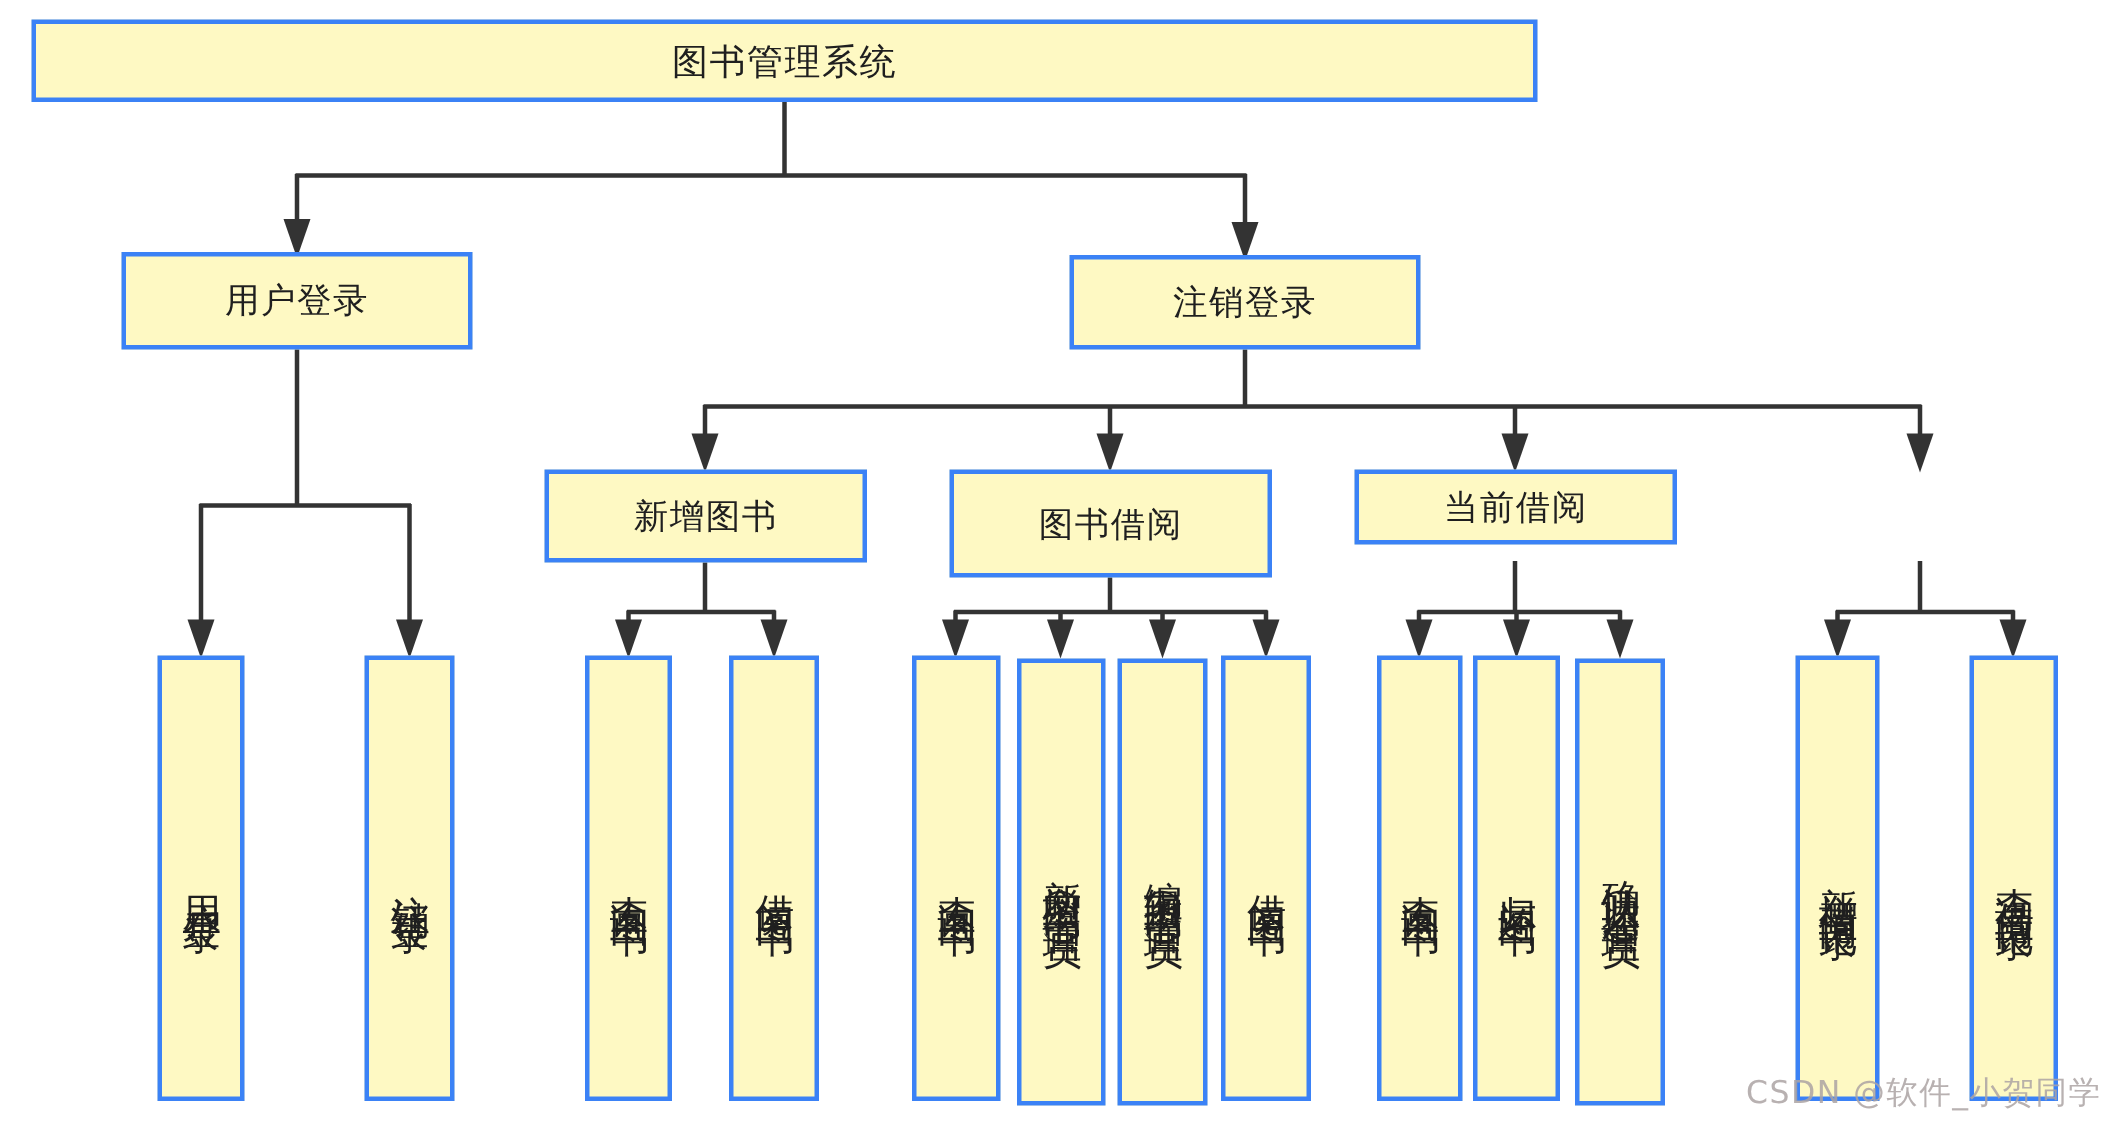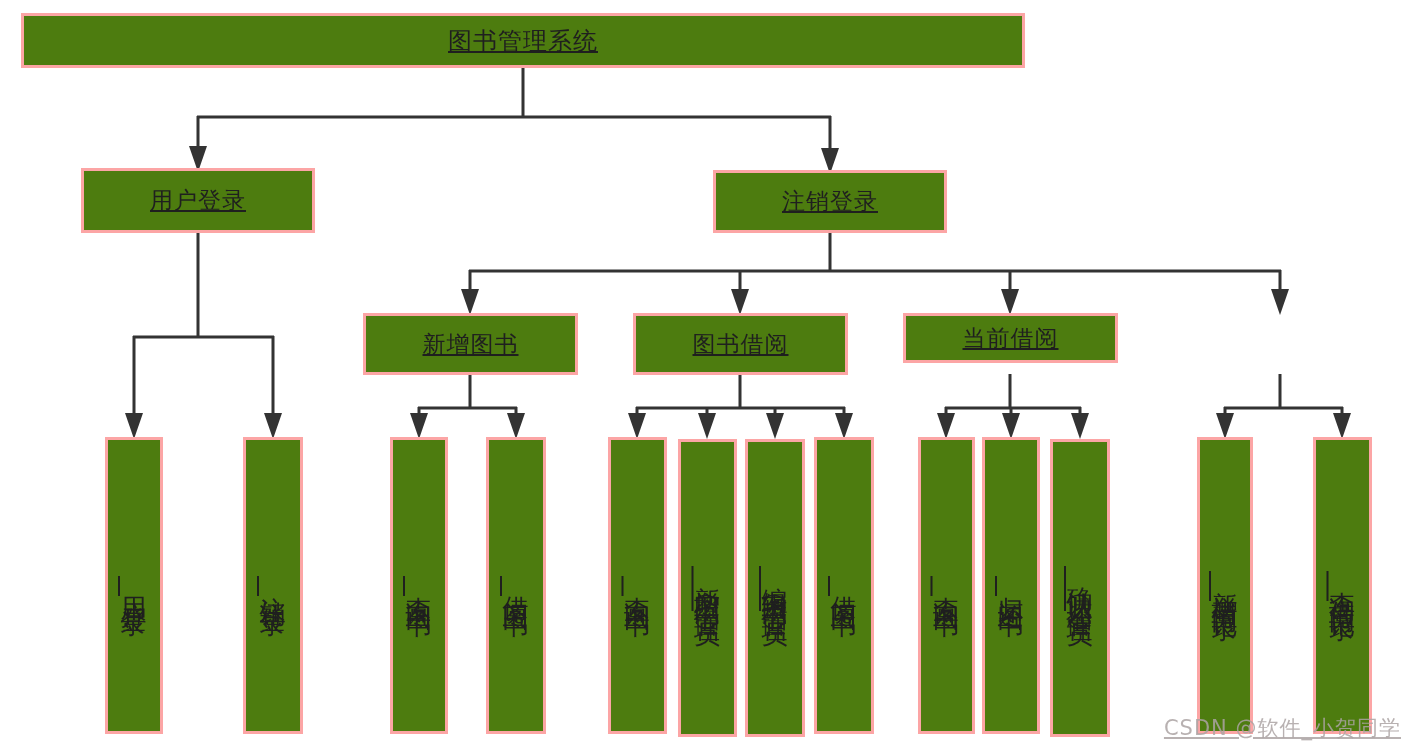--- a/index.html
+++ b/index.html
@@ -2,32 +2,32 @@
 <html><head>
 <meta charset="utf-8">
 <style>
   html,body{margin:0;padding:0;background:#ffffff;}
   .canvas{
     position:relative;width:1405px;height:747px;background:#ffffff;overflow:hidden;
     font-family:"DejaVu Sans","Liberation Sans",sans-serif;color:#1f1f1f;
   }
   .wires{position:absolute;left:0;top:0;z-index:1;}
   .node{
-    position:absolute;box-sizing:border-box;background:#4d7c0f;border:3px solid #fca5a5;
-    display:flex;align-items:center;justify-content:center;z-index:2;text-decoration:underline;
+    position:absolute;box-sizing:border-box;background:#fef9c3;border:3px solid #3b82f6;
+    display:flex;align-items:center;justify-content:center;z-index:2;
   }
   .hbox{font-size:23px;letter-spacing:1px;white-space:nowrap;}
   .root{font-size:24px;}
   .vbox{
     writing-mode:vertical-rl;text-orientation:mixed;
     font-size:26px;letter-spacing:5px;line-height:1;
   }
   .watermark{
     position:absolute;right:4px;bottom:5px;z-index:3;
-    font-size:21px;letter-spacing:1px;color:rgba(172,163,163,0.85);white-space:nowrap;text-decoration:underline;
+    font-size:21px;letter-spacing:1px;color:rgba(172,163,163,0.85);white-space:nowrap;
   }
 </style>
 </head>
 <body>
 
 <div class="canvas">
 
   <svg class="wires" width="1405" height="747" viewBox="0 0 1405 747">
     <g stroke="#333333" stroke-width="3" fill="none">
 
@@ -67,21 +67,21 @@
       <polygon points="1333,413 1351,413 1342,439"></polygon>
     </g>
   </svg>
 
   <div class="node hbox root" style="left:21px;top:13px;width:1004px;height:55px;">图书管理系统</div>
 
   <div class="node hbox" style="left:81px;top:168px;width:234px;height:65px;">用户登录</div>
   <div class="node hbox" style="left:713px;top:170px;width:234px;height:63px;">注销登录</div>
 
   <div class="node hbox" style="left:363px;top:313px;width:215px;height:62px;">新增图书</div>
-  <div class="node hbox" style="left:633px;top:313px;width:215px;height:62px;">图书借阅</div>
+  <div class="node hbox" style="left:633px;top:313px;width:215px;height:72px;">图书借阅</div>
   <div class="node hbox" style="left:903px;top:313px;width:215px;height:50px;">当前借阅</div>
 
   <div class="node vbox" style="left:105px;top:437px;width:58px;height:297px;">用户登录</div>
   <div class="node vbox" style="left:243px;top:437px;width:60px;height:297px;">注销登录</div>
 
   <div class="node vbox" style="left:390px;top:437px;width:58px;height:297px;">查询图书</div>
   <div class="node vbox" style="left:486px;top:437px;width:60px;height:297px;">借阅图书</div>
 
   <div class="node vbox" style="left:608px;top:437px;width:59px;height:297px;">查询图书</div>
   <div class="node vbox" style="left:678px;top:439px;width:59px;height:298px;">新增图书（管理员）</div>

